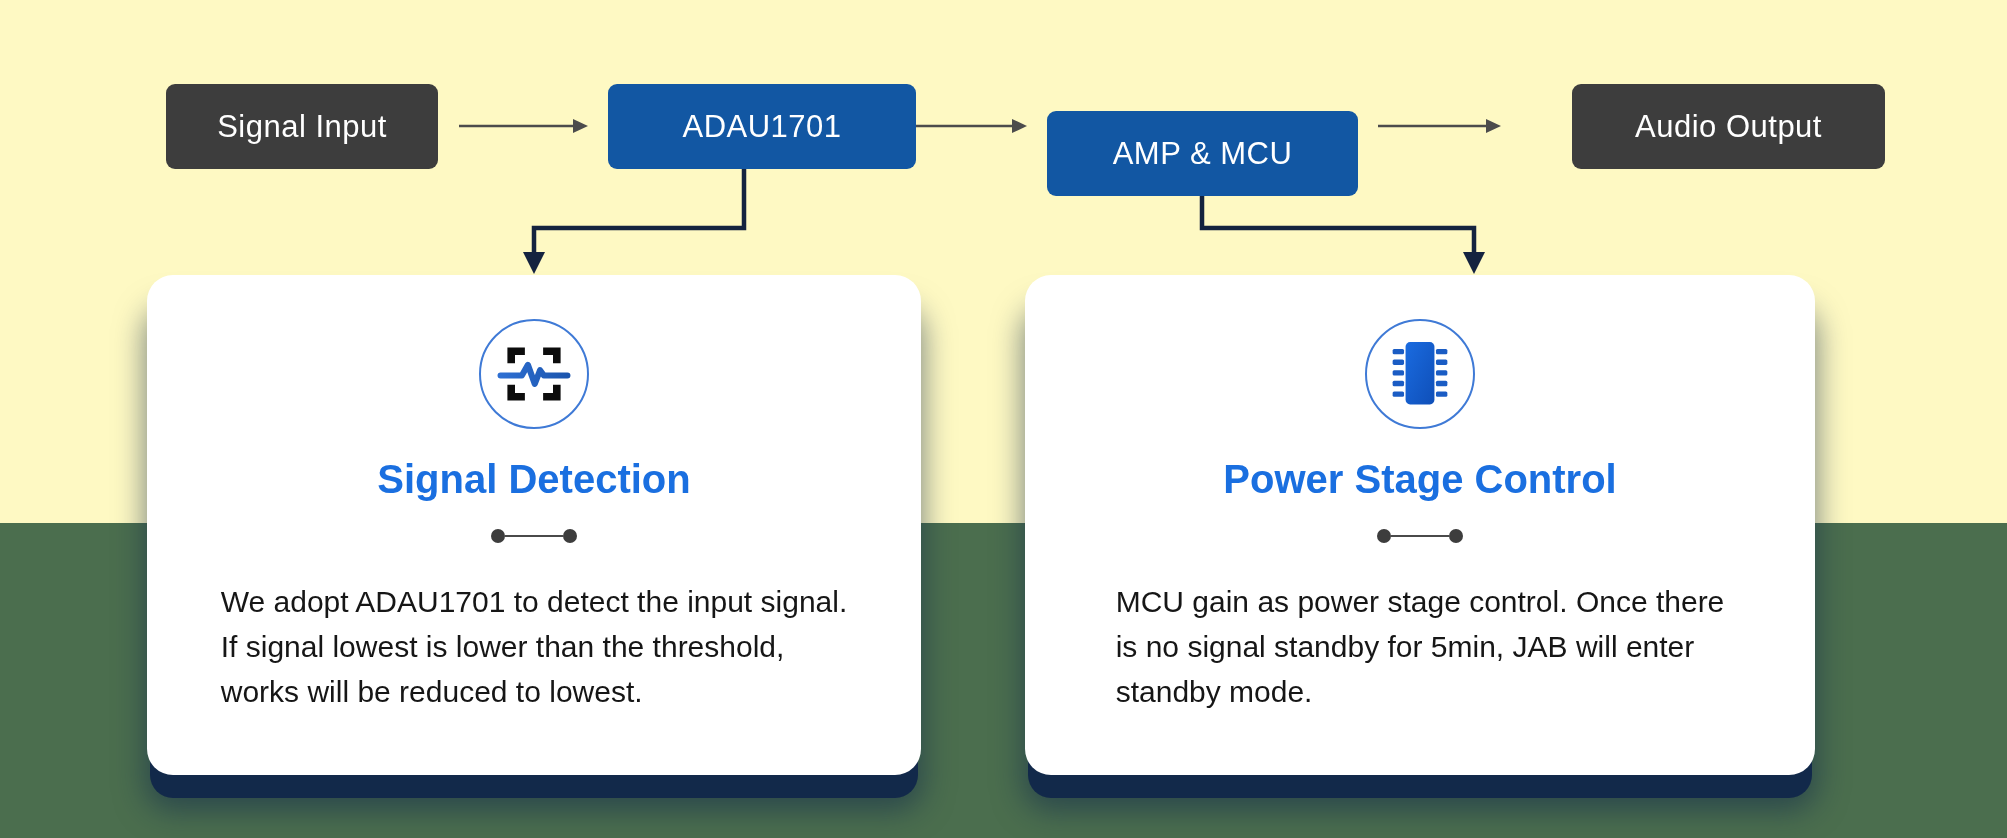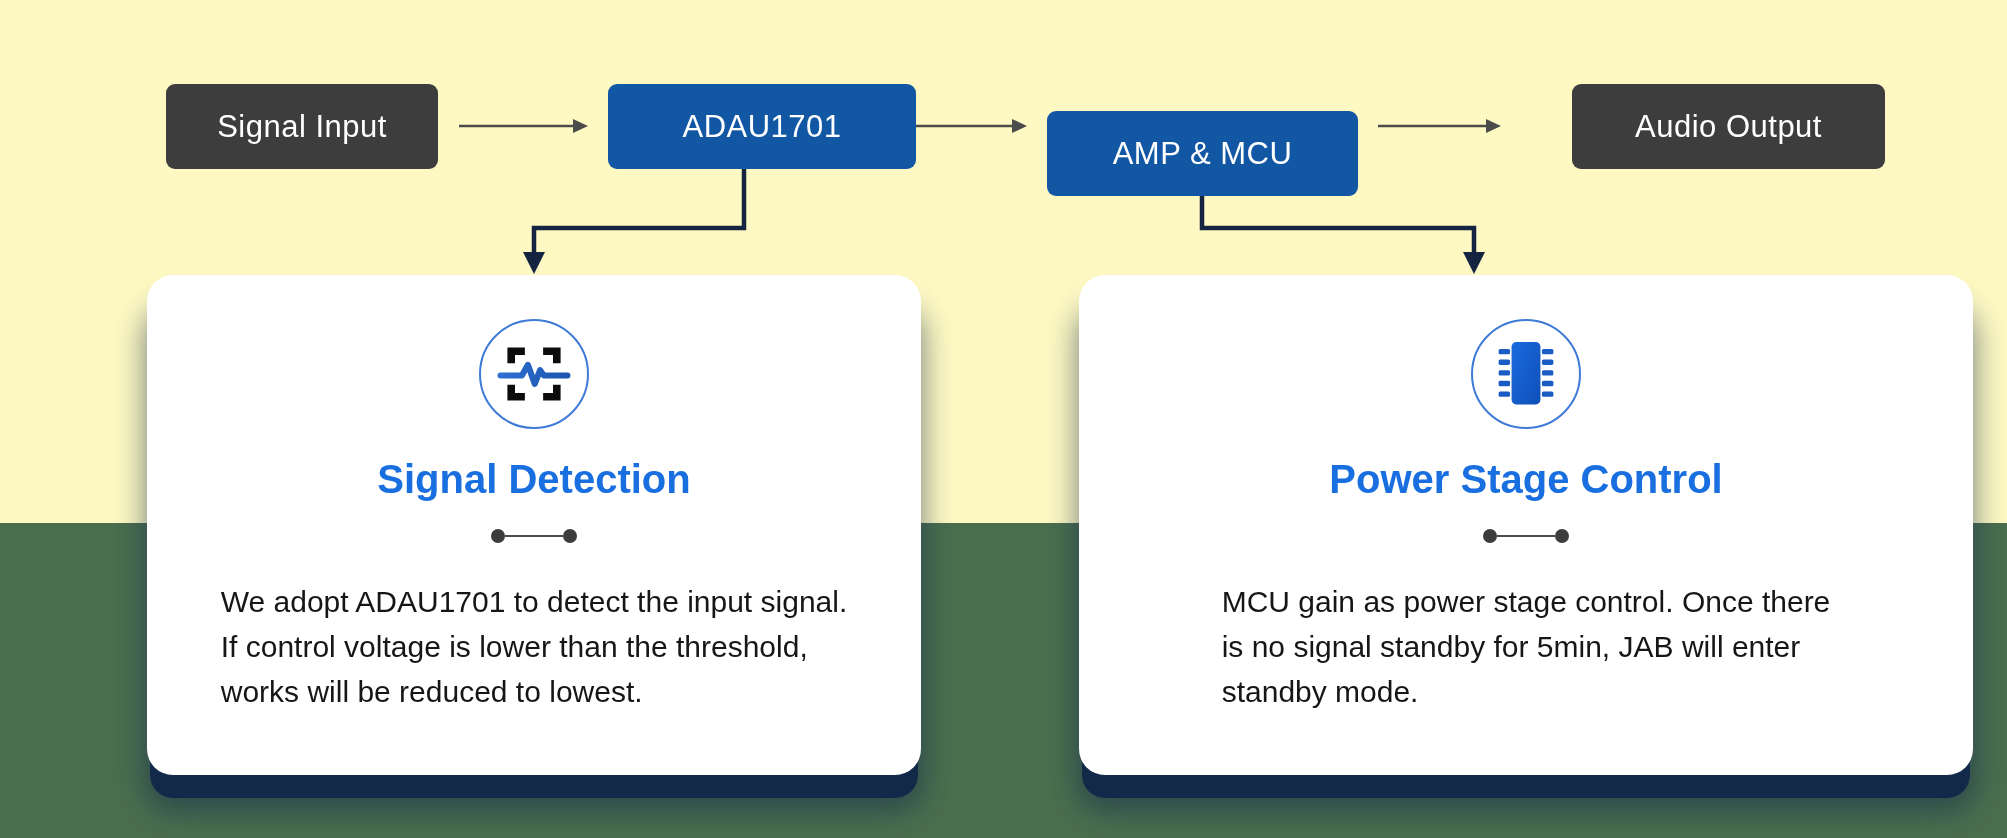--- a/index.html
+++ b/index.html
@@ -42,21 +42,21 @@
   
   .card {
     position: absolute; top: 275px; height: 500px;
     background: #ffffff;
     border-radius: 26px;
     box-shadow: 0 26px 0 -3px #12294a, 0 34px 30px 2px rgba(18, 41, 74, 0.55);
     display: flex; flex-direction: column; align-items: center;
     box-sizing: border-box;
   }
   .card.left  { left: 147px;  width: 774px; }
-  .card.right { left: 1079px; width: 894px; }
+  .card.right { left: 1025px; width: 790px; }
 
   .icon-circle {
     margin-top: 44px;
     width: 110px; height: 110px;
     border: 2px solid #3f7ad6;
     border-radius: 50%;
     display: flex; align-items: center; justify-content: center;
     box-sizing: border-box;
   }
   .card-title {
@@ -146,21 +146,21 @@
       </svg>
     </div>
     <div class="card-title">Signal Detection</div>
     <div class="divider">
       <span class="dot"></span>
       <span class="bar"></span>
       <span class="dot"></span>
     </div>
     <div class="card-body">
       <div>We adopt ADAU1701 to detect the input signal.</div>
-      <div>If control voltage is lower than the threshold,</div>
+      <div>If signal lowest is lower than the threshold,</div>
       <div>works will be reduced to lowest.</div>
     </div>
   </div>
 
   <div class="card right">
     <div class="icon-circle">
       <svg width="76" height="76" viewBox="0 0 100 100" xmlns="http://www.w3.org/2000/svg">
         <defs>
           <linearGradient id="chipgrad" x1="0" y1="0" x2="1" y2="1">
             <stop offset="0" stop-color="#1a6be0"></stop>

